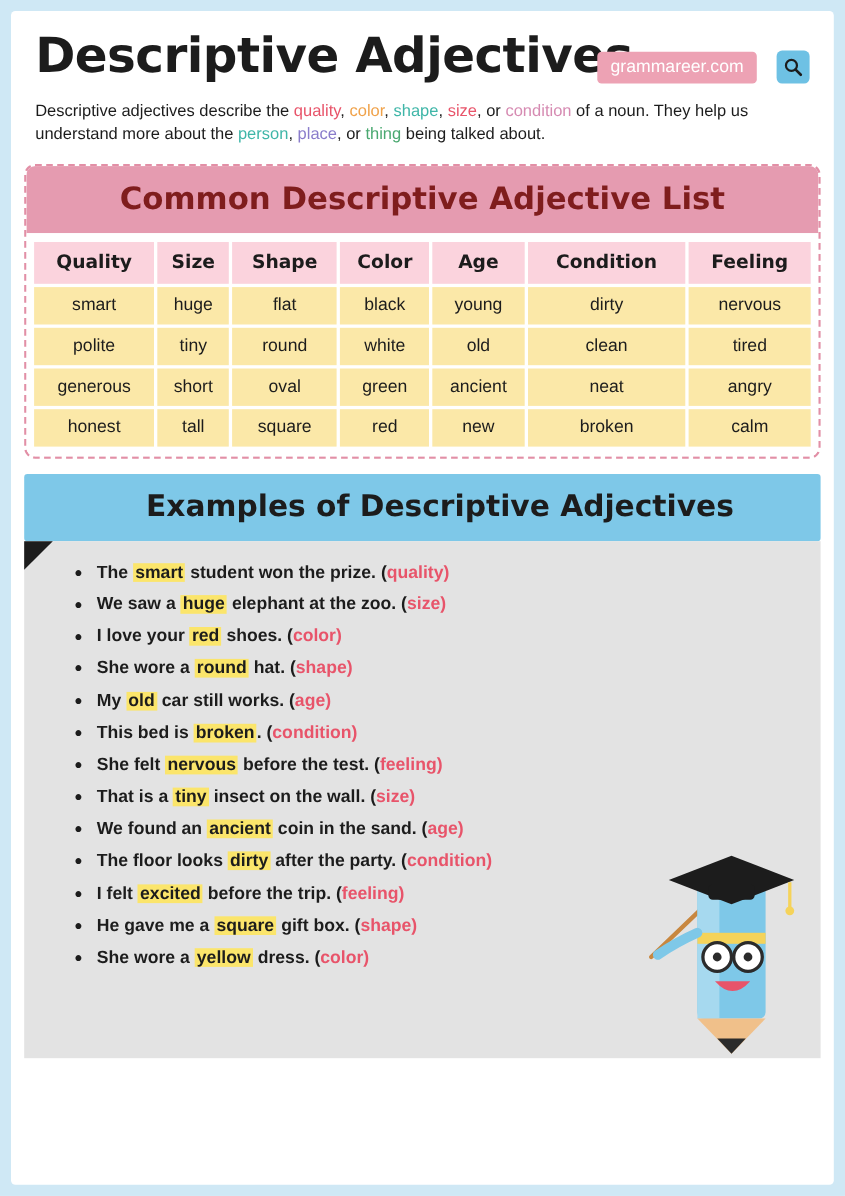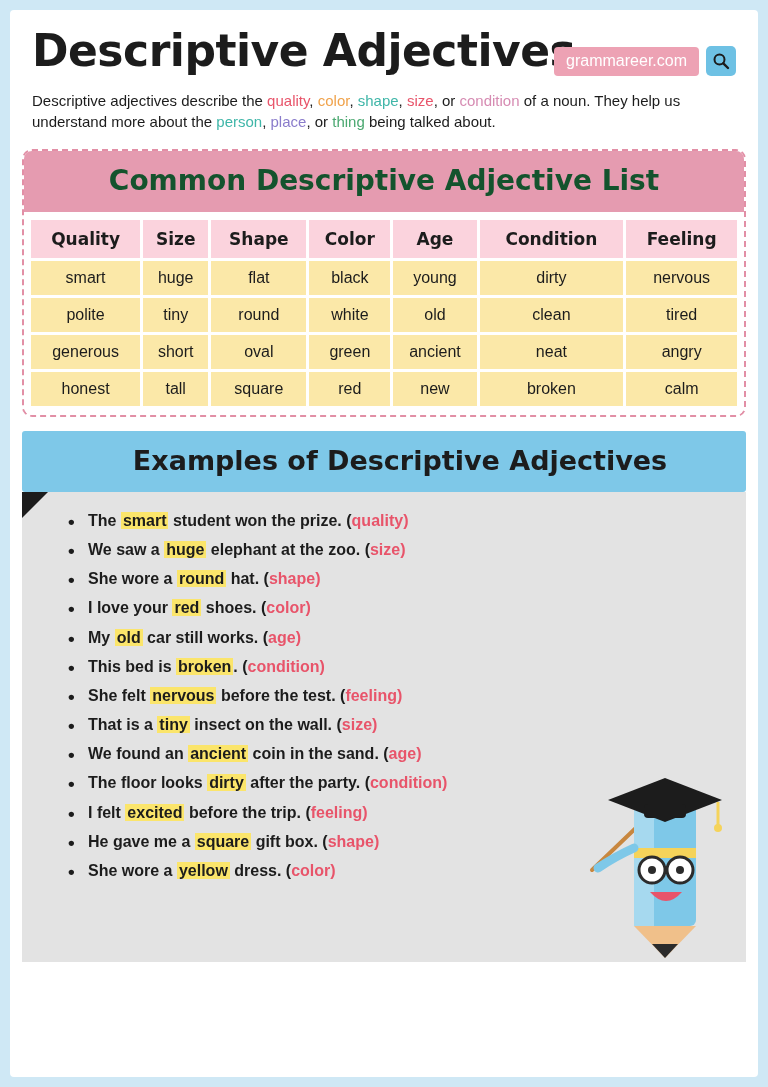--- a/index.html
+++ b/index.html
@@ -37,21 +37,21 @@
     color: #1c1c1c;
     line-height: 1.05;
     font-family: "DejaVu Sans", sans-serif;
   }
   .brand {
     position: absolute;
     top: 36px;
     right: 22px;
     display: flex;
     align-items: center;
-    gap: 7px;
+    gap: 18px;
   }
   .brand-pill {
     background: #eda2b4;
     color: #ffffff;
     font-size: 16px;
     padding: 5px 12px 6px 12px;
     border-radius: 4px;
     font-family: "Liberation Sans", sans-serif;
   }
   .brand-search {
@@ -87,21 +87,21 @@
     overflow: hidden;
     background: #ffffff;
   }
   .card-table-head {
     background: #e59bb0;
     text-align: center;
     padding: 13px 0 15px 0;
   }
   .card-table-head h2 {
     font-size: 28px;
-    color: #14532d;
+    color: #7f1d1d;
     font-weight: bold;
     font-family: "DejaVu Sans", sans-serif;
   }
   table.adj {
     width: 100%;
     border-collapse: separate;
     border-spacing: 3px;
     padding: 5px 4px 6px 4px;
     background: #ffffff;
   }
@@ -263,22 +263,22 @@
 
     <div class="card-ex">
       <div class="card-ex-head">
         <h2>Examples of Descriptive Adjectives</h2>
       </div>
       <div class="ex-body">
         <div class="corner"></div>
         <ul class="examples">
           <li><span>The </span><span class="hl">smart</span><span> student won the prize. (</span><span class="tag">quality</span><span class="tag">)</span></li>
           <li><span>We saw a </span><span class="hl">huge</span><span> elephant at the zoo. (</span><span class="tag">size</span><span class="tag">)</span></li>
+          <li><span>I love your </span><span class="hl">red</span><span> shoes. (</span><span class="tag">color</span><span class="tag">)</span></li>
           <li><span>She wore a </span><span class="hl">round</span><span> hat. (</span><span class="tag">shape</span><span class="tag">)</span></li>
-          <li><span>I love your </span><span class="hl">red</span><span> shoes. (</span><span class="tag">color</span><span class="tag">)</span></li>
           <li><span>My </span><span class="hl">old</span><span> car still works. (</span><span class="tag">age</span><span class="tag">)</span></li>
           <li><span>This bed is </span><span class="hl">broken</span><span>. (</span><span class="tag">condition</span><span class="tag">)</span></li>
           <li><span>She felt </span><span class="hl">nervous</span><span> before the test. (</span><span class="tag">feeling</span><span class="tag">)</span></li>
           <li><span>That is a </span><span class="hl">tiny</span><span> insect on the wall. (</span><span class="tag">size</span><span class="tag">)</span></li>
           <li><span>We found an </span><span class="hl">ancient</span><span> coin in the sand. (</span><span class="tag">age</span><span class="tag">)</span></li>
           <li><span>The floor looks </span><span class="hl">dirty</span><span> after the party. (</span><span class="tag">condition</span><span class="tag">)</span></li>
           <li><span>I felt </span><span class="hl">excited</span><span> before the trip. (</span><span class="tag">feeling</span><span class="tag">)</span></li>
           <li><span>He gave me a </span><span class="hl">square</span><span> gift box. (</span><span class="tag">shape</span><span class="tag">)</span></li>
           <li><span>She wore a </span><span class="hl">yellow</span><span> dress. (</span><span class="tag">color</span><span class="tag">)</span></li>
         </ul>

